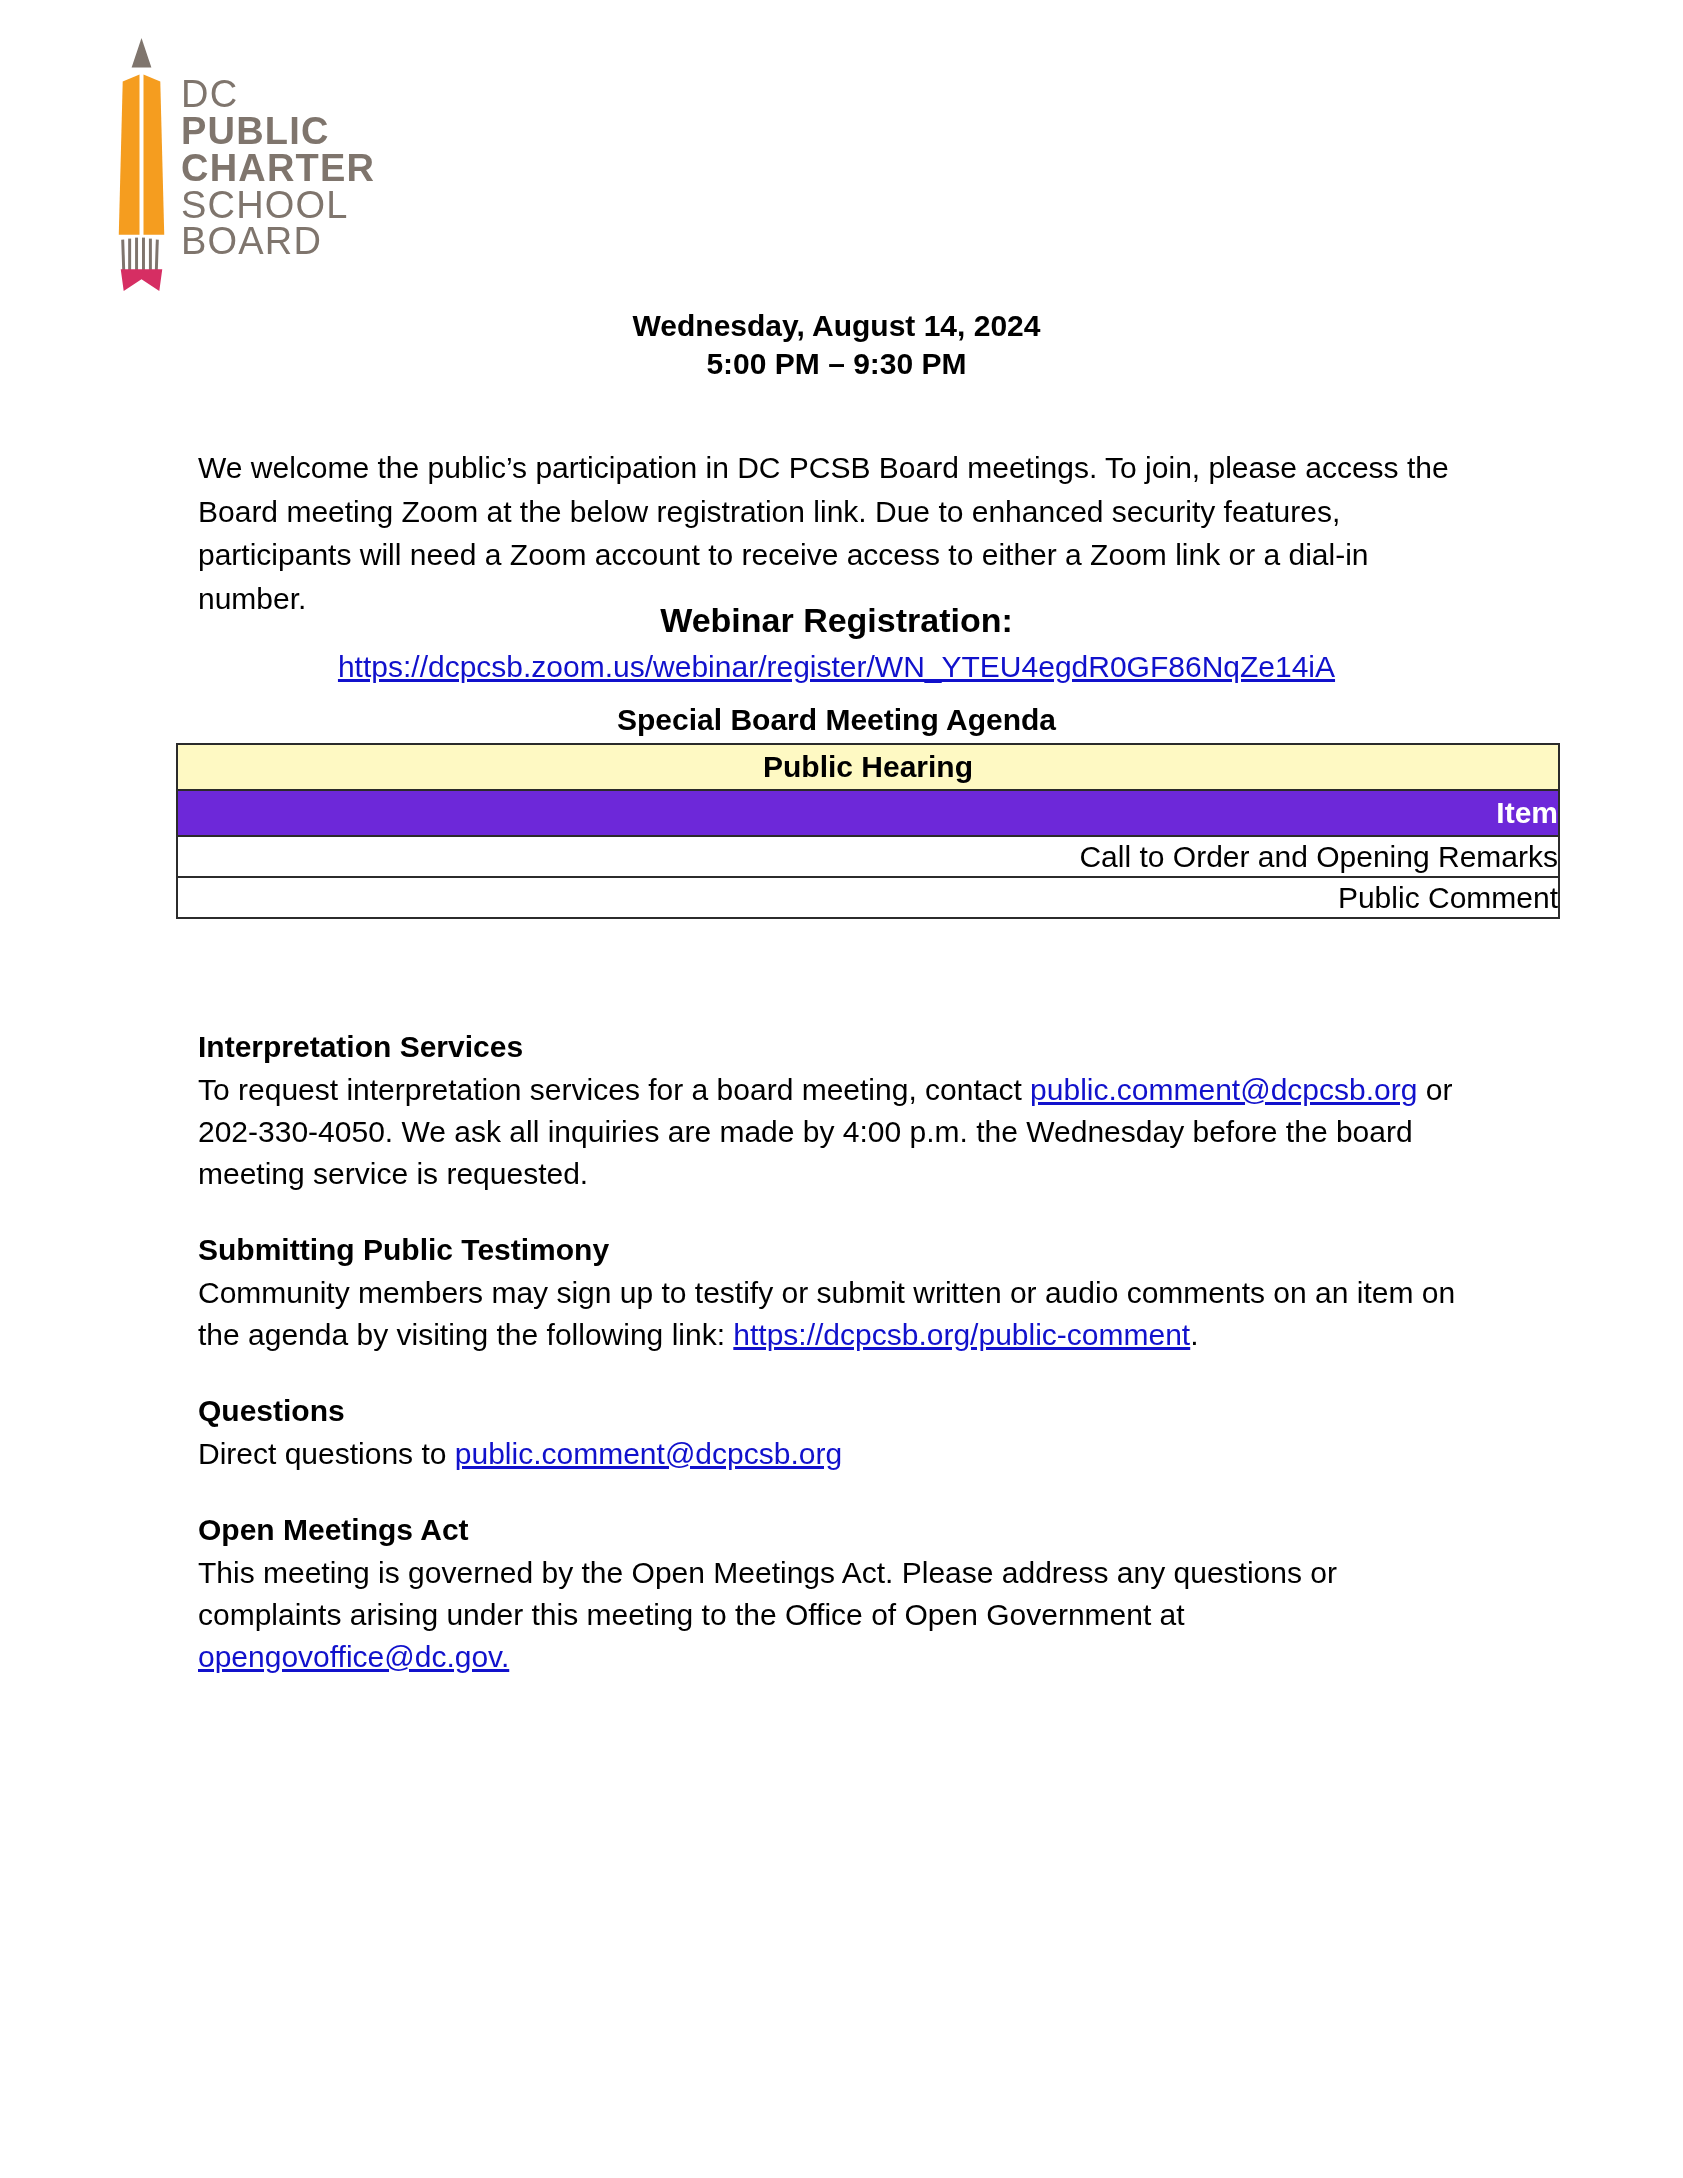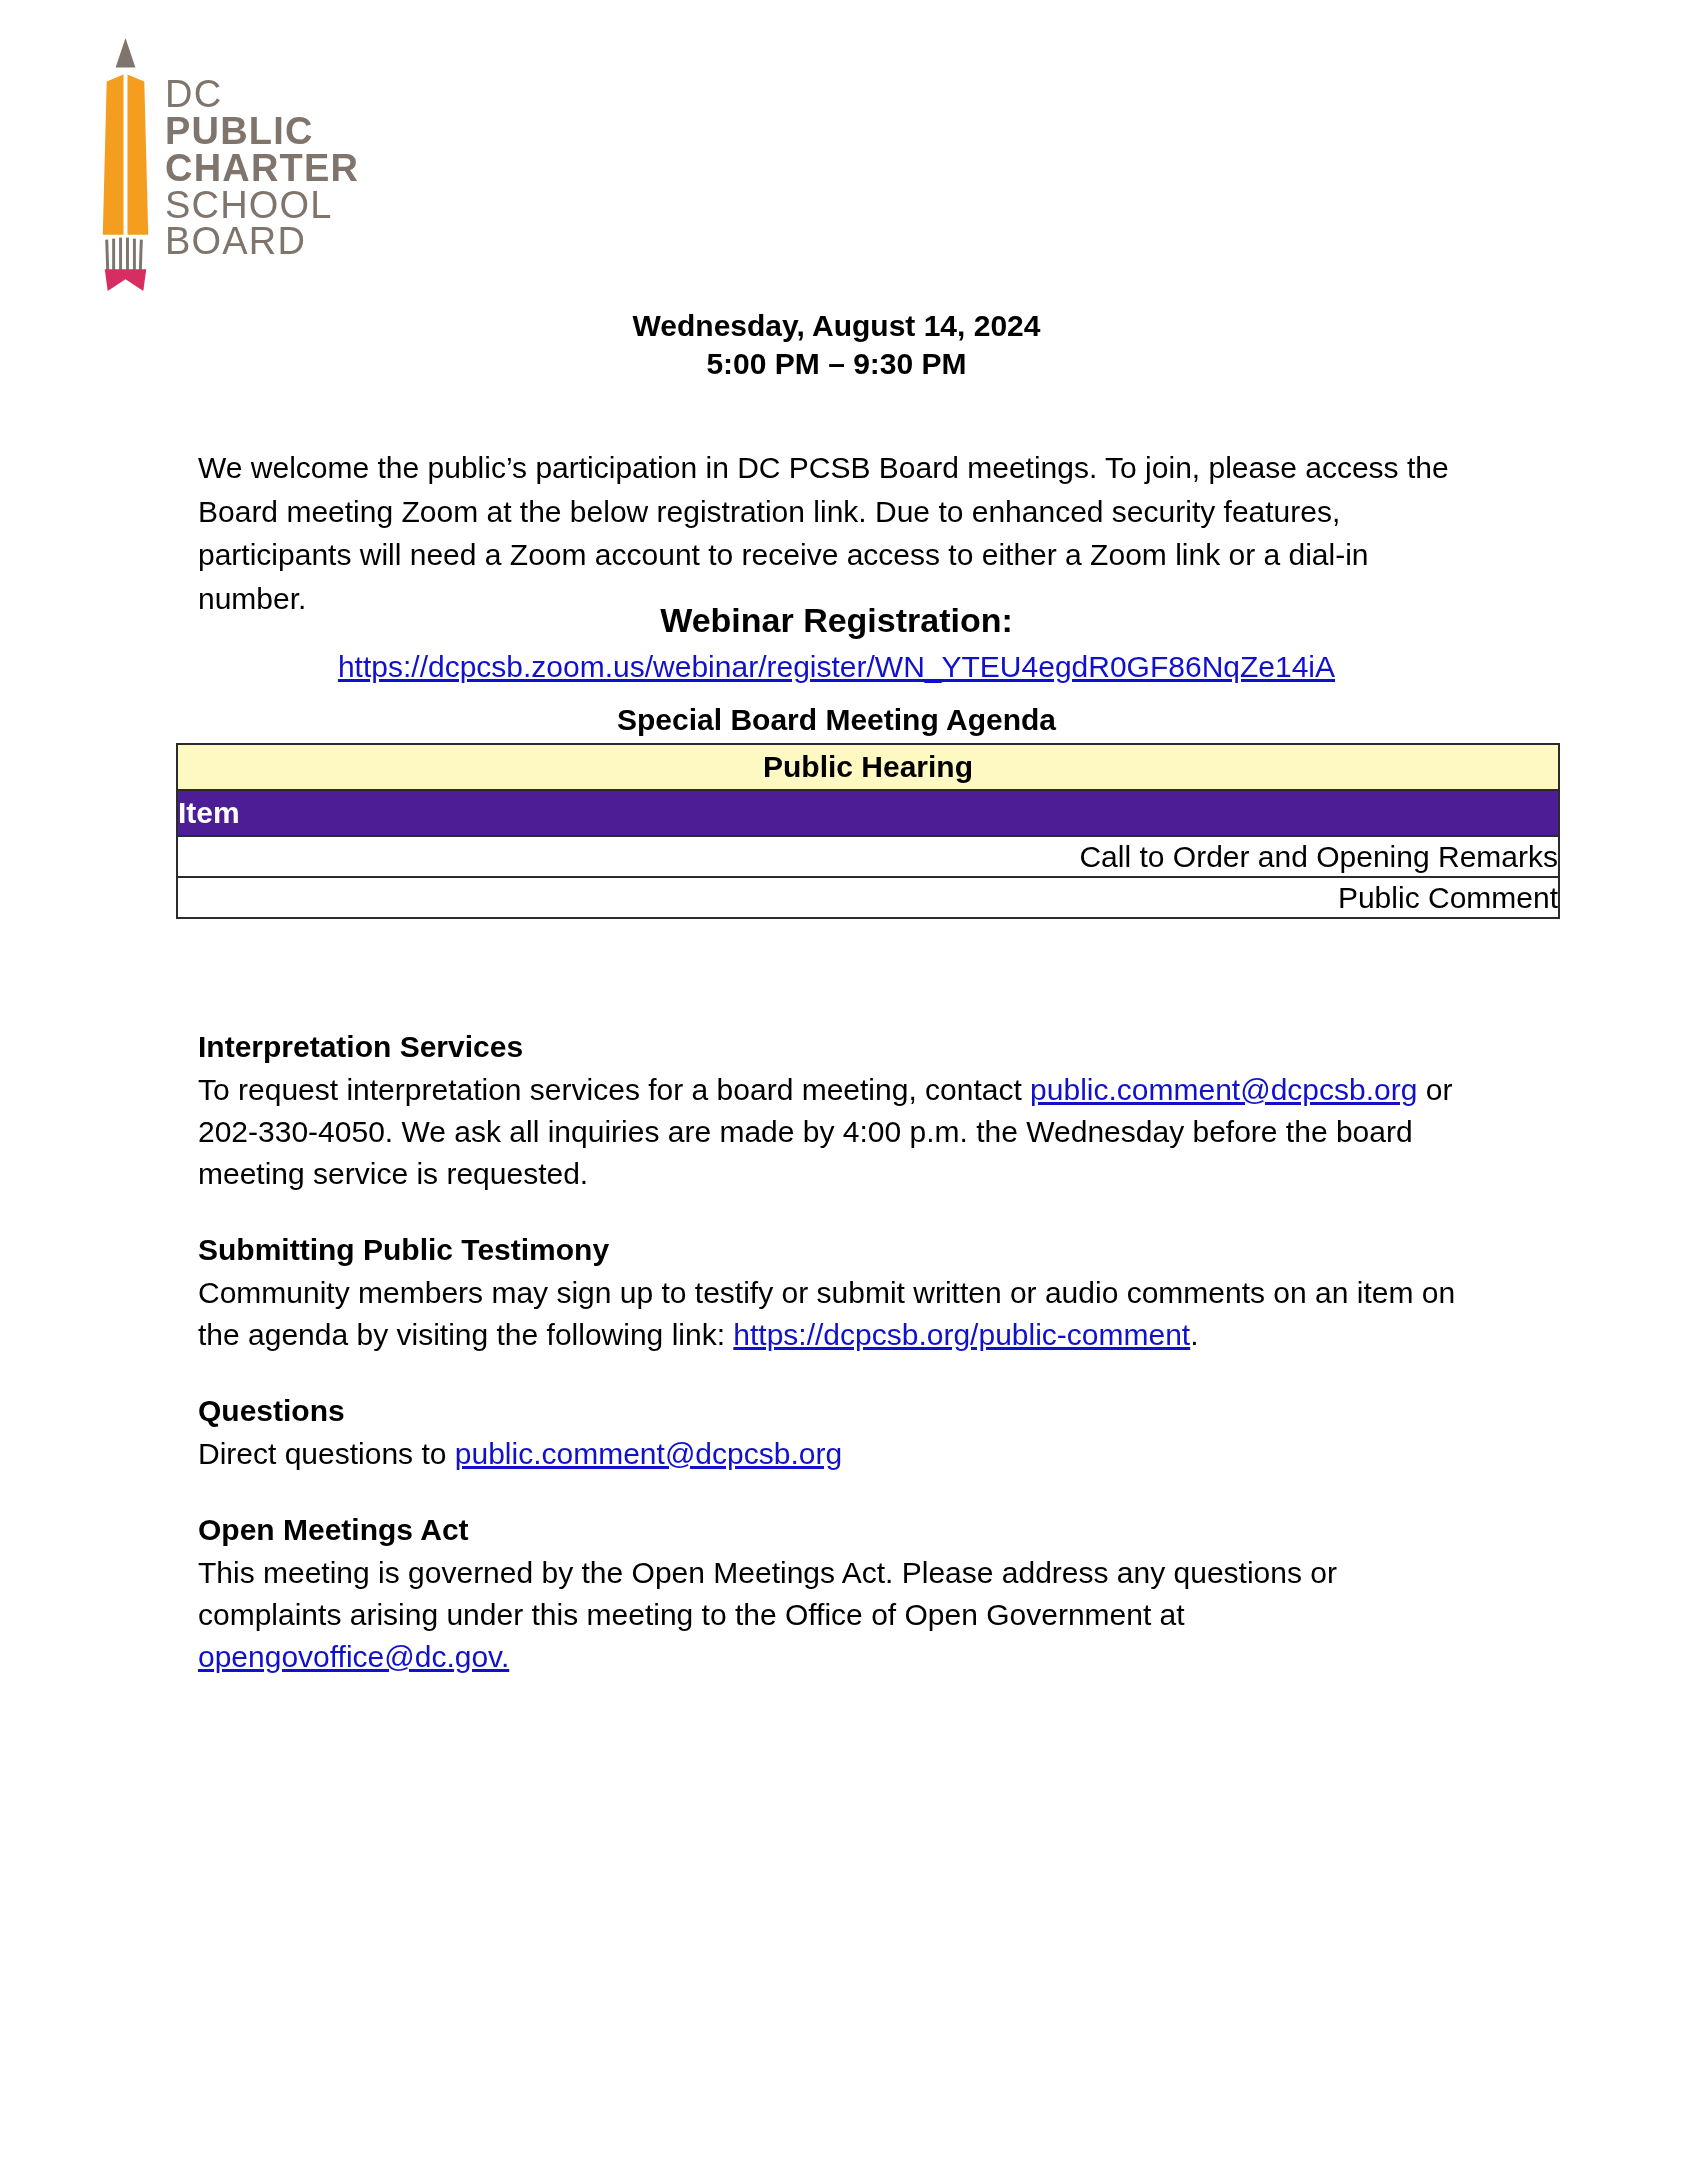--- a/index.html
+++ b/index.html
@@ -12,21 +12,21 @@
     height: 2178px;
     font-family: "Liberation Sans", sans-serif;
     color: #000000;
     position: relative;
     overflow: hidden;
   }
 
   
   .logo-block {
     position: absolute;
-    left: 81px;
+    left: 97px;
     top: 32px;
     width: 416px;
     height: 267px;
   }
   .pencil {
     position: absolute;
     left: 0;
     top: 0;
     width: 89px;
     height: 259px;
@@ -122,24 +122,24 @@
     vertical-align: middle;
   }
   td.hdr-hearing {
     text-align: center;
     font-weight: 700;
     height: 44px;
     padding: 4px 6px 6px 6px;
     background: #fef9c3;
   }
   td.hdr-item {
-    text-align: left;
+    text-align: right;
     font-weight: 700;
     color: #ffffff;
-    background: #4c1d95;
+    background: #6d28d9;
     height: 44px;
     padding: 4px 6px 6px 6px;
   }
   td.row-item {
     text-align: right;
     padding: 3px 8px 7px 10px;
     font-weight: 400;
     line-height: 1.30;
   }
 

